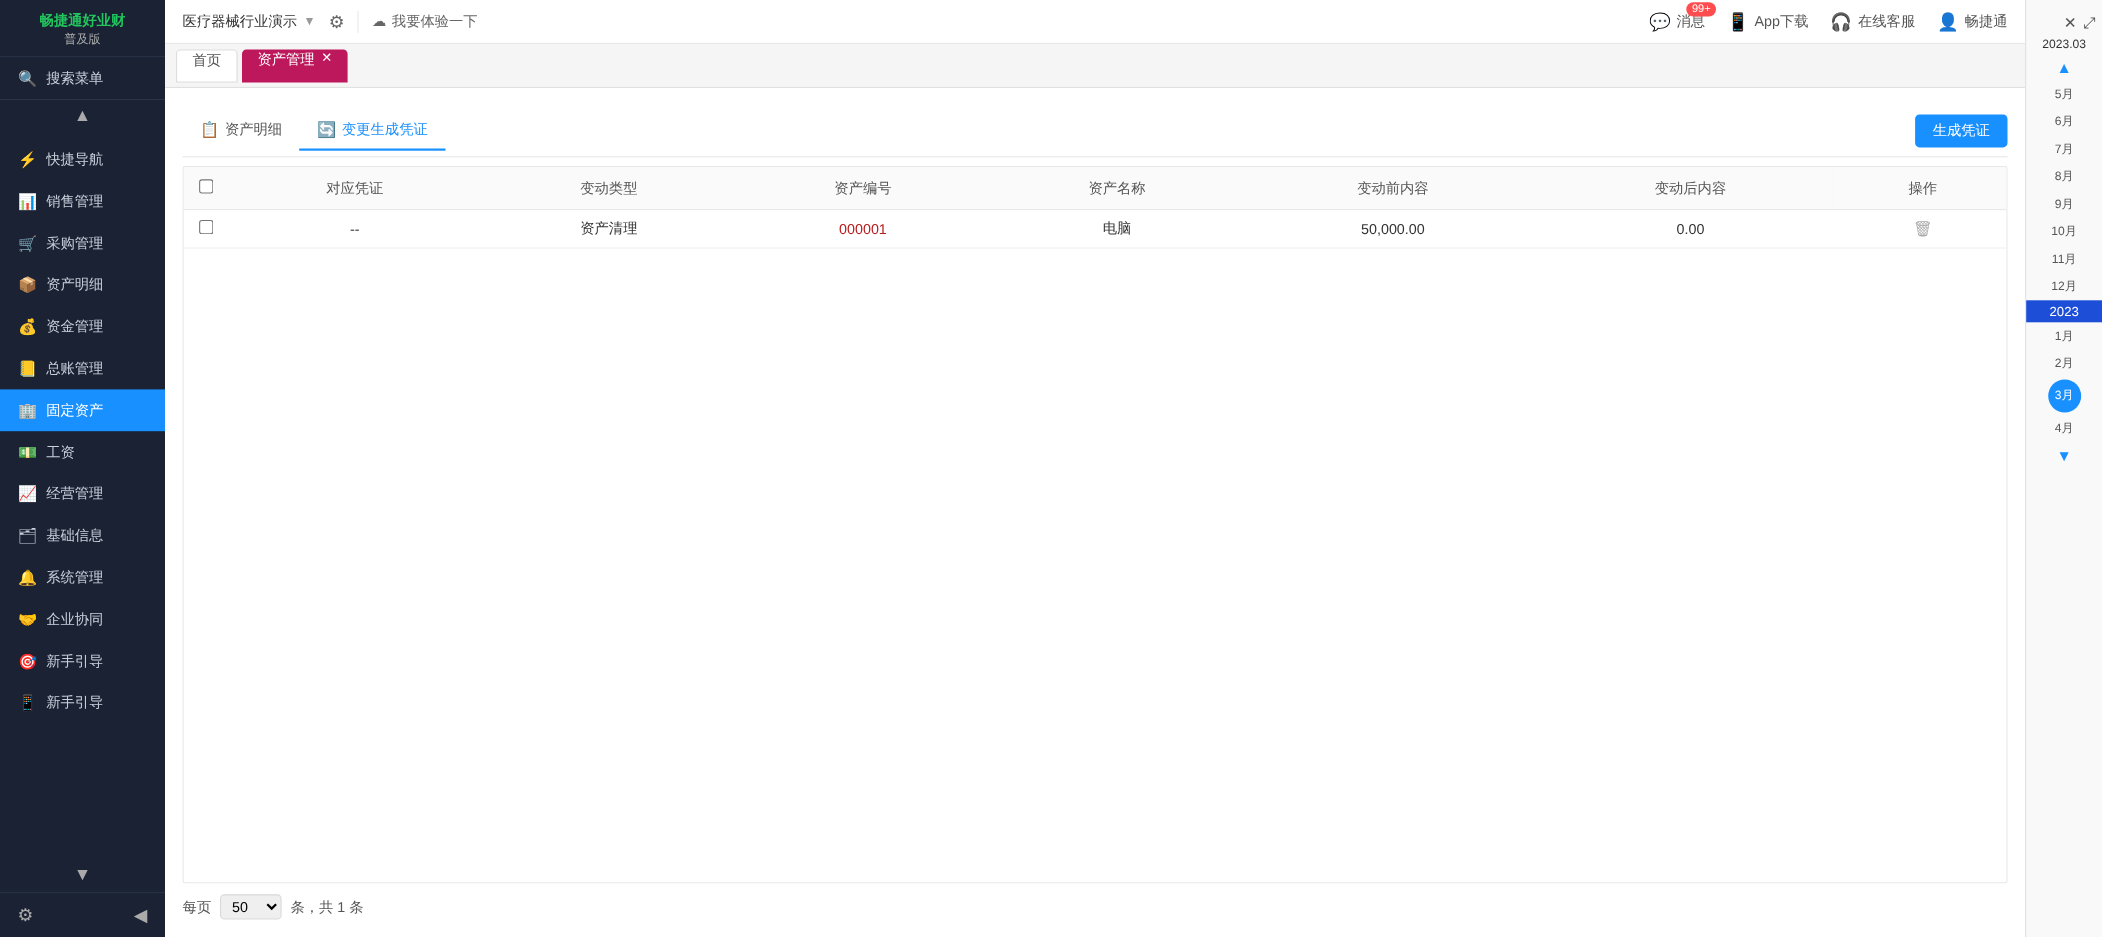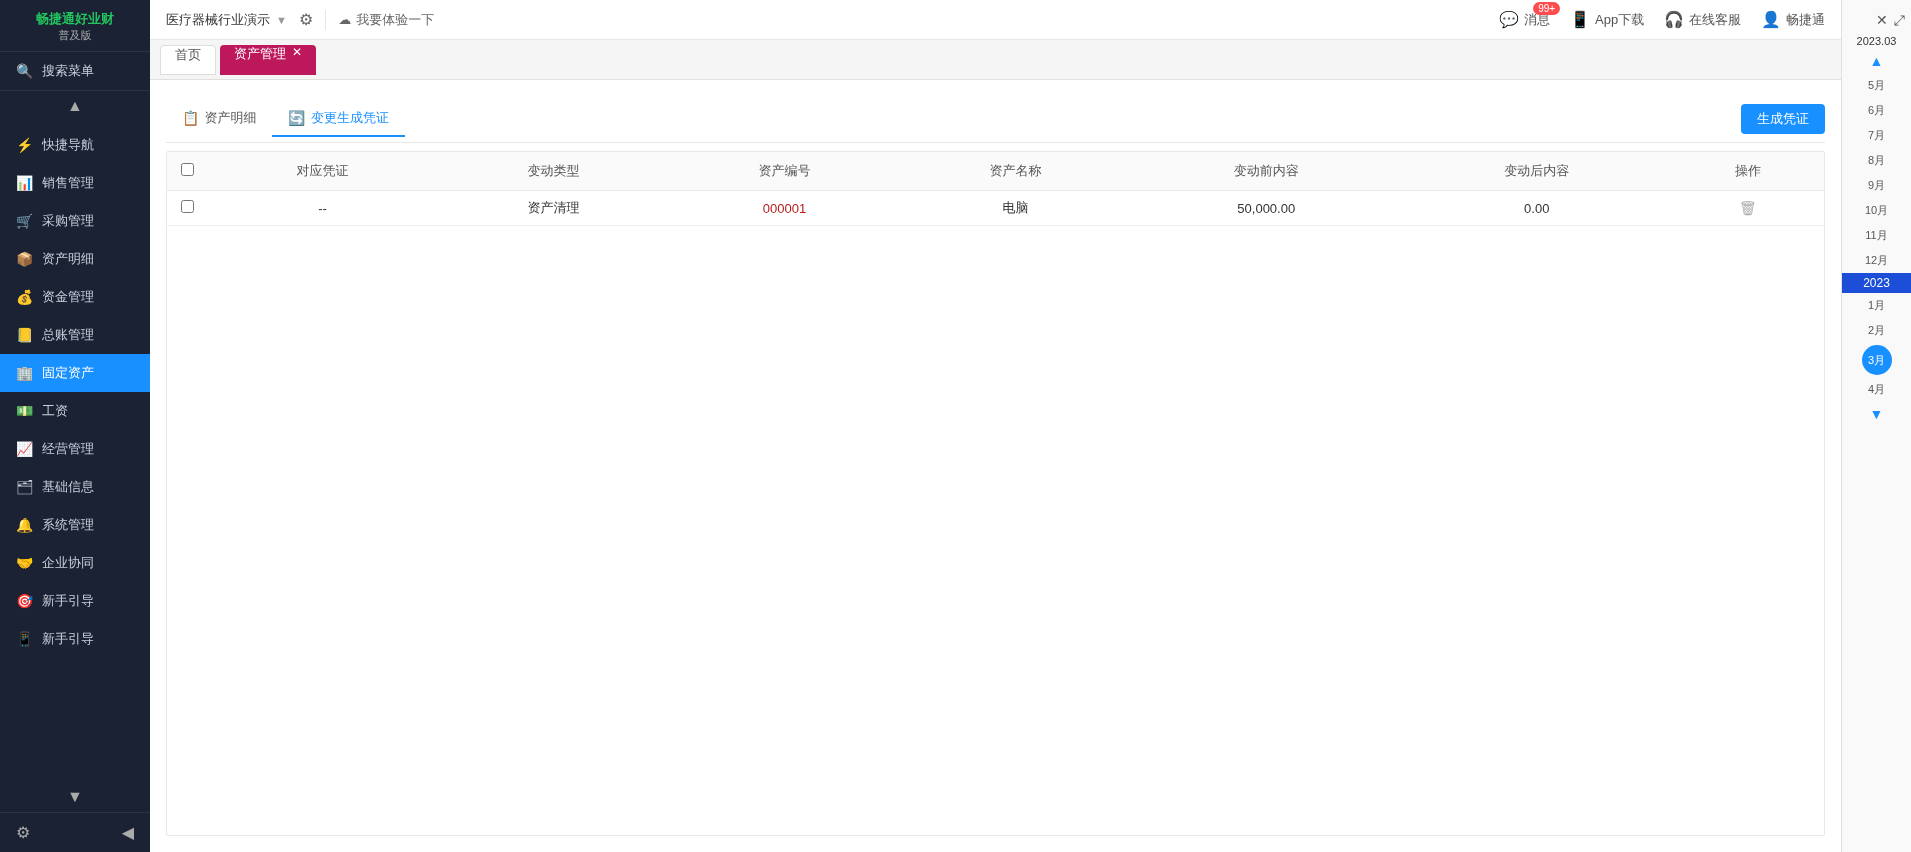--- a/index.html
+++ b/index.html
@@ -506,20 +506,27 @@
     <td>50,000.00</td>
     <td>0.00</td>
     <td>
       <button class="delete-btn">🗑</button>
     </td>
   </tr>
           </tbody>
       </table>
     </div>
 
+    <div class="pagination-bar">
+      <span>每页</span>
+      <select class="page-size-select" id="page-size-select">
+        
+      <option value="10">10</option><option value="20">20</option><option value="50" selected="">50</option><option value="100">100</option></select>
+      <span>条，共 1 条</span>
+    </div>
   </div>
 </div>
 
 <div class="right-panel" style="width:70px; position:relative;">
   <div style="display:flex; justify-content:flex-end; width:100%; padding:4px 6px; gap:6px;">
     <span class="right-panel-close">✕</span>
     <span class="right-panel-expand">⤢</span>
   </div>
 
   <div style="font-size:11px; color:#333; text-align:center; width:100%; padding:2px 0;">2023.03</div>

